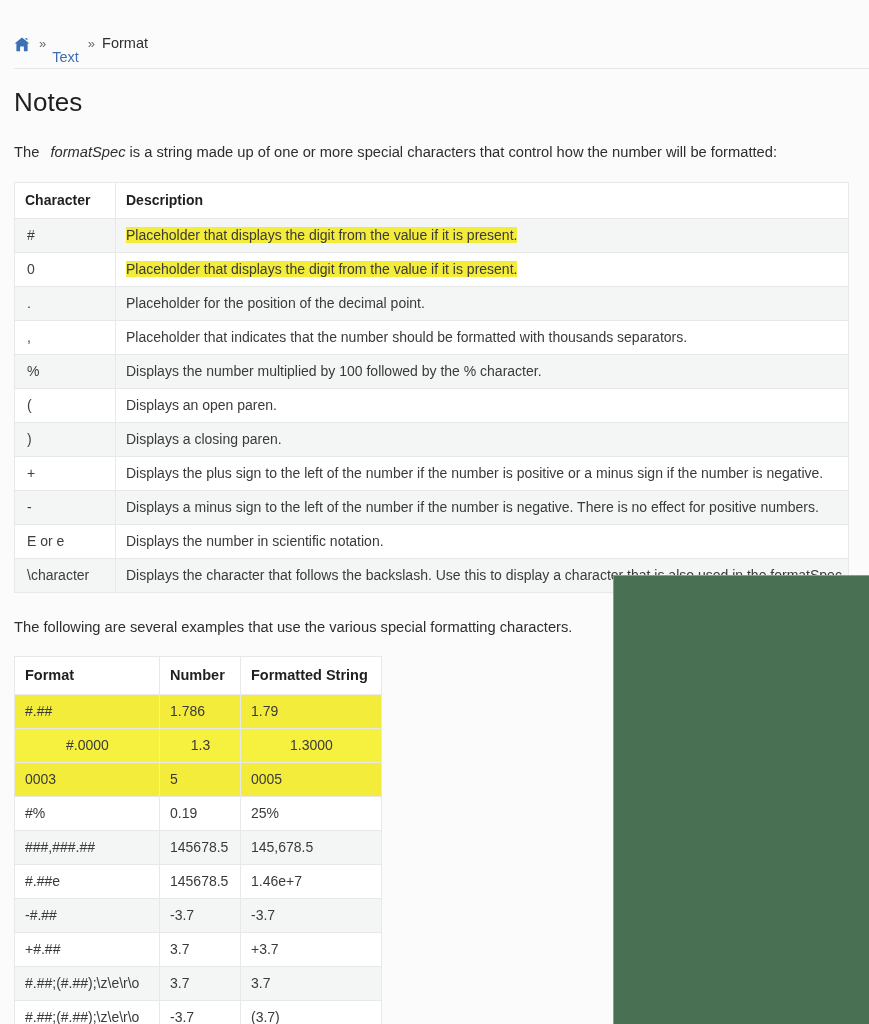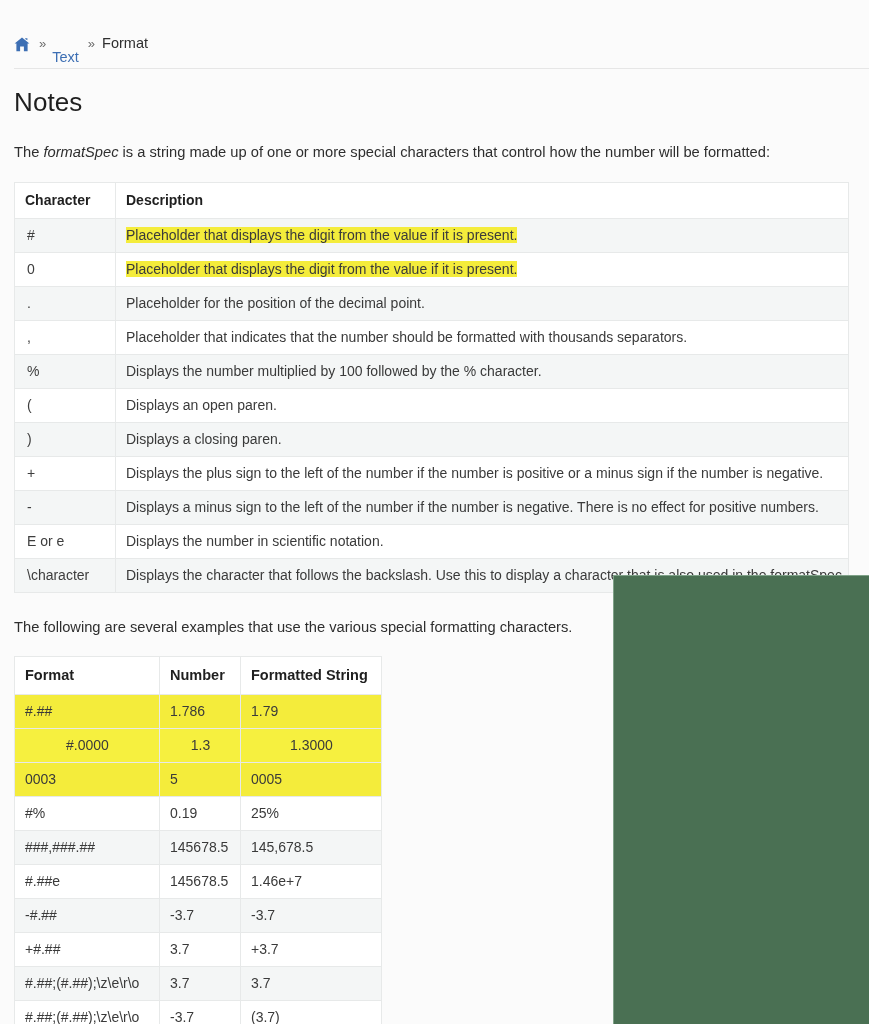--- a/index.html
+++ b/index.html
@@ -87,21 +87,21 @@
     font-weight: 400;
     color: #1e1e1e;
     letter-spacing: 0.1px;
   }
   p.para {
     margin: 25px 0 0 14px;
     font-size: 14.7px;
     color: #2e2e2e;
     line-height: 1.35;
   }
-  p.para em { font-style: italic; }
+  p.para em { font-style: italic; margin-left: 7px; }
 
   
   table {
     border-collapse: collapse;
     border-spacing: 0;
     font-size: 14px;
     background: #ffffff;
   }
   table.spec-table {
     margin: 19px 0 0 14px;

